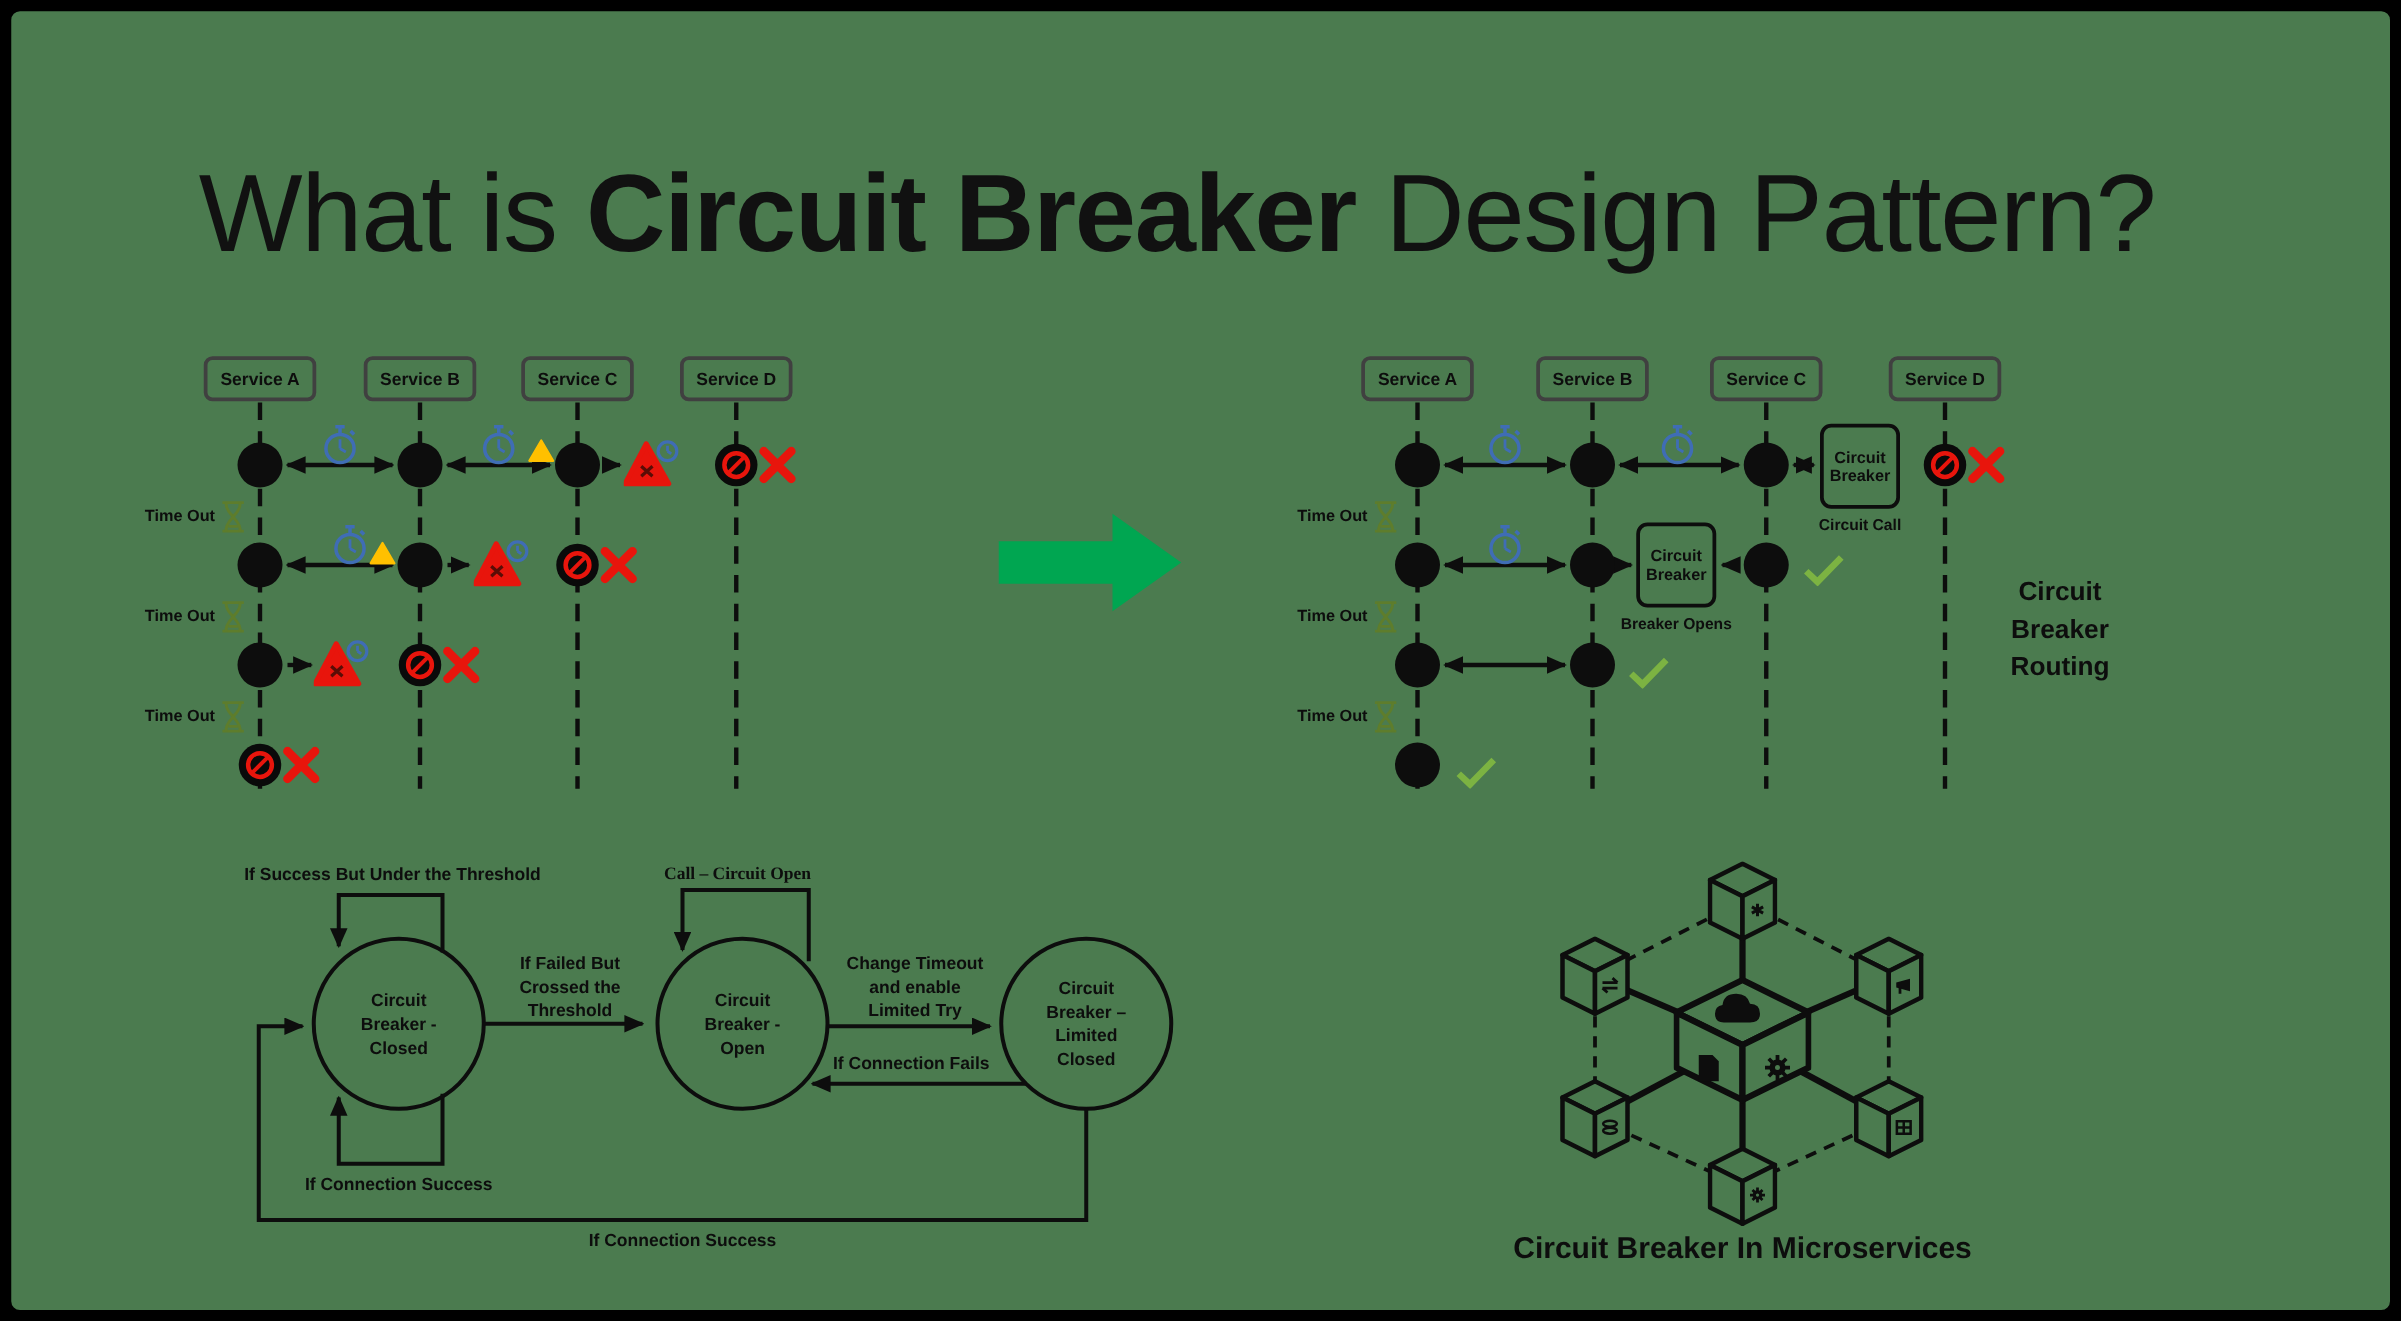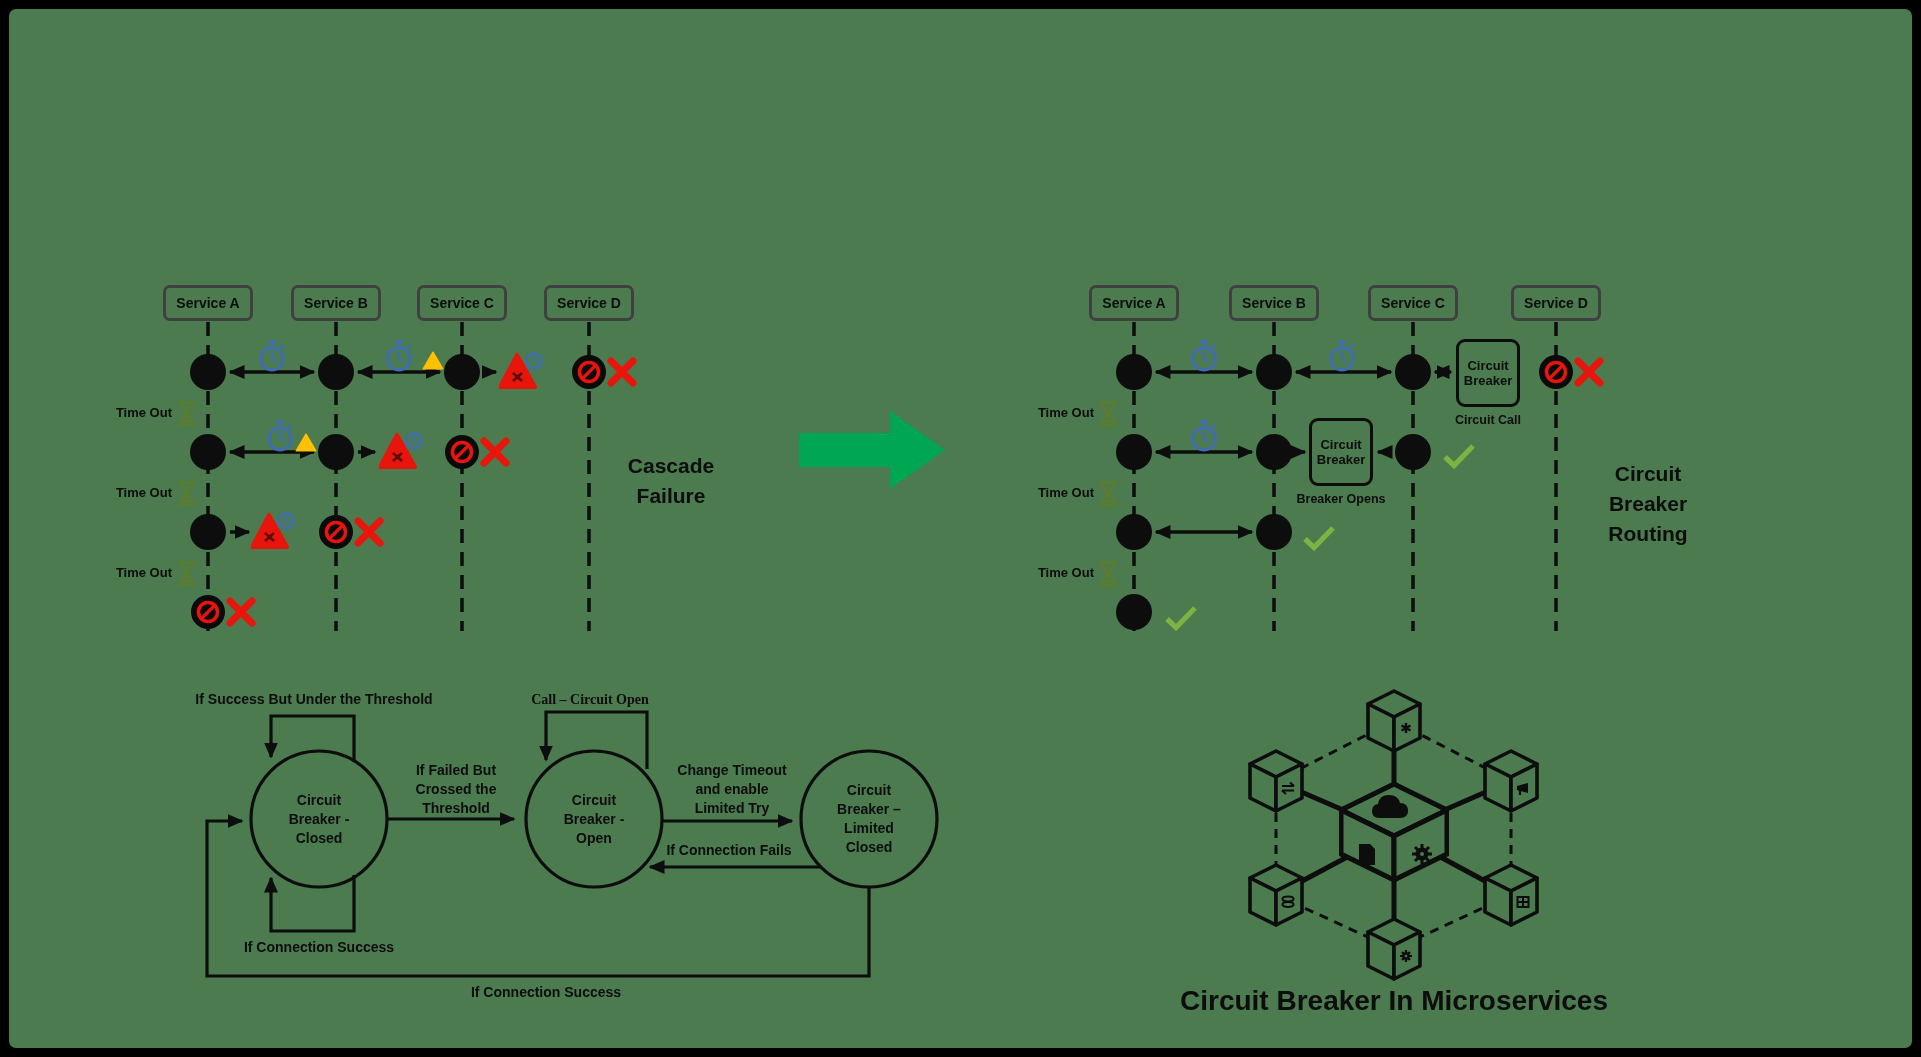--- a/index.html
+++ b/index.html
@@ -22,20 +22,21 @@
   svg{position:absolute;left:0;top:0;}
   .msg{stroke:#0d0d0d;stroke-width:3.5;}
   .life{stroke:#0d0d0d;stroke-width:3.5;stroke-dasharray:14 9;fill:none;}
   .st{stroke:#0d0d0d;stroke-width:3.2;fill:none;}
 </style>
 </head>
 <body>
 
 <div class="canvas">
 
+  <div class="title"><span>What is </span><b>Circuit Breaker</b><span> Design Pattern?</span></div>
 
   <svg width="1921" height="1057" viewBox="0 0 1921 1057">
     <defs>
       <marker id="arr" viewBox="0 0 16 14" markerWidth="16" markerHeight="14" refX="14.5" refY="7" orient="auto-start-reverse" markerUnits="userSpaceOnUse">
         <path d="M0,0L16,7L0,14Z" fill="#0d0d0d"></path>
       </marker>
 
       <symbol id="sym-stopwatch" viewBox="0 0 32 36">
         <g stroke="#3F6DB5" fill="none" stroke-width="3">
           <line x1="12" y1="2.5" x2="20" y2="2.5"></line>
@@ -250,22 +251,20 @@
     </g>
   </svg>
 
   <div class="svc" style="left:154px;top:276px;">Service A</div>
   <div class="svc" style="left:282px;top:276px;">Service B</div>
   <div class="svc" style="left:408px;top:276px;">Service C</div>
   <div class="svc" style="left:535px;top:276px;">Service D</div>
   <div class="to" style="left:93px;top:396px;">Time Out</div>
   <div class="to" style="left:93px;top:476px;">Time Out</div>
   <div class="to" style="left:93px;top:556px;">Time Out</div>
-  <div class="cap" style="left:582px;top:442px;width:160px;font-size:21px;line-height:30px;">Cascade
-Failure</div>
 
   <div class="svc" style="left:1080px;top:276px;">Service A</div>
   <div class="svc" style="left:1220px;top:276px;">Service B</div>
   <div class="svc" style="left:1359px;top:276px;">Service C</div>
   <div class="svc" style="left:1502px;top:276px;">Service D</div>
   <div class="to" style="left:1015px;top:396px;">Time Out</div>
   <div class="to" style="left:1015px;top:476px;">Time Out</div>
   <div class="to" style="left:1015px;top:556px;">Time Out</div>
   <div class="cb" style="left:1447px;top:330px;">Circuit
 Breaker</div>
@@ -292,15 +291,15 @@
   <div class="lbl" style="left:377px;top:752px;width:140px;">If Failed But
 Crossed the
 Threshold</div>
   <div class="lbl" style="left:501px;top:681px;width:160px;font-family:Liberation Serif, serif;">Call – Circuit Open</div>
   <div class="lbl" style="left:653px;top:752px;width:140px;">Change Timeout
 and enable
 Limited Try</div>
   <div class="lbl" style="left:640px;top:832px;width:160px;">If Connection Fails</div>
   <div class="lbl" style="left:437px;top:974px;width:200px;">If Connection Success</div>
 
-  <div class="cap" style="left:1165px;top:976px;width:440px;font-size:28px;text-align:center;">Circuit Breaker In Microservices</div>
+  <div class="cap" style="left:1165px;top:976px;width:440px;font-size:24px;text-align:center;">Circuit Breaker In Microservices</div>
 
 </div>
 
 </body></html>

